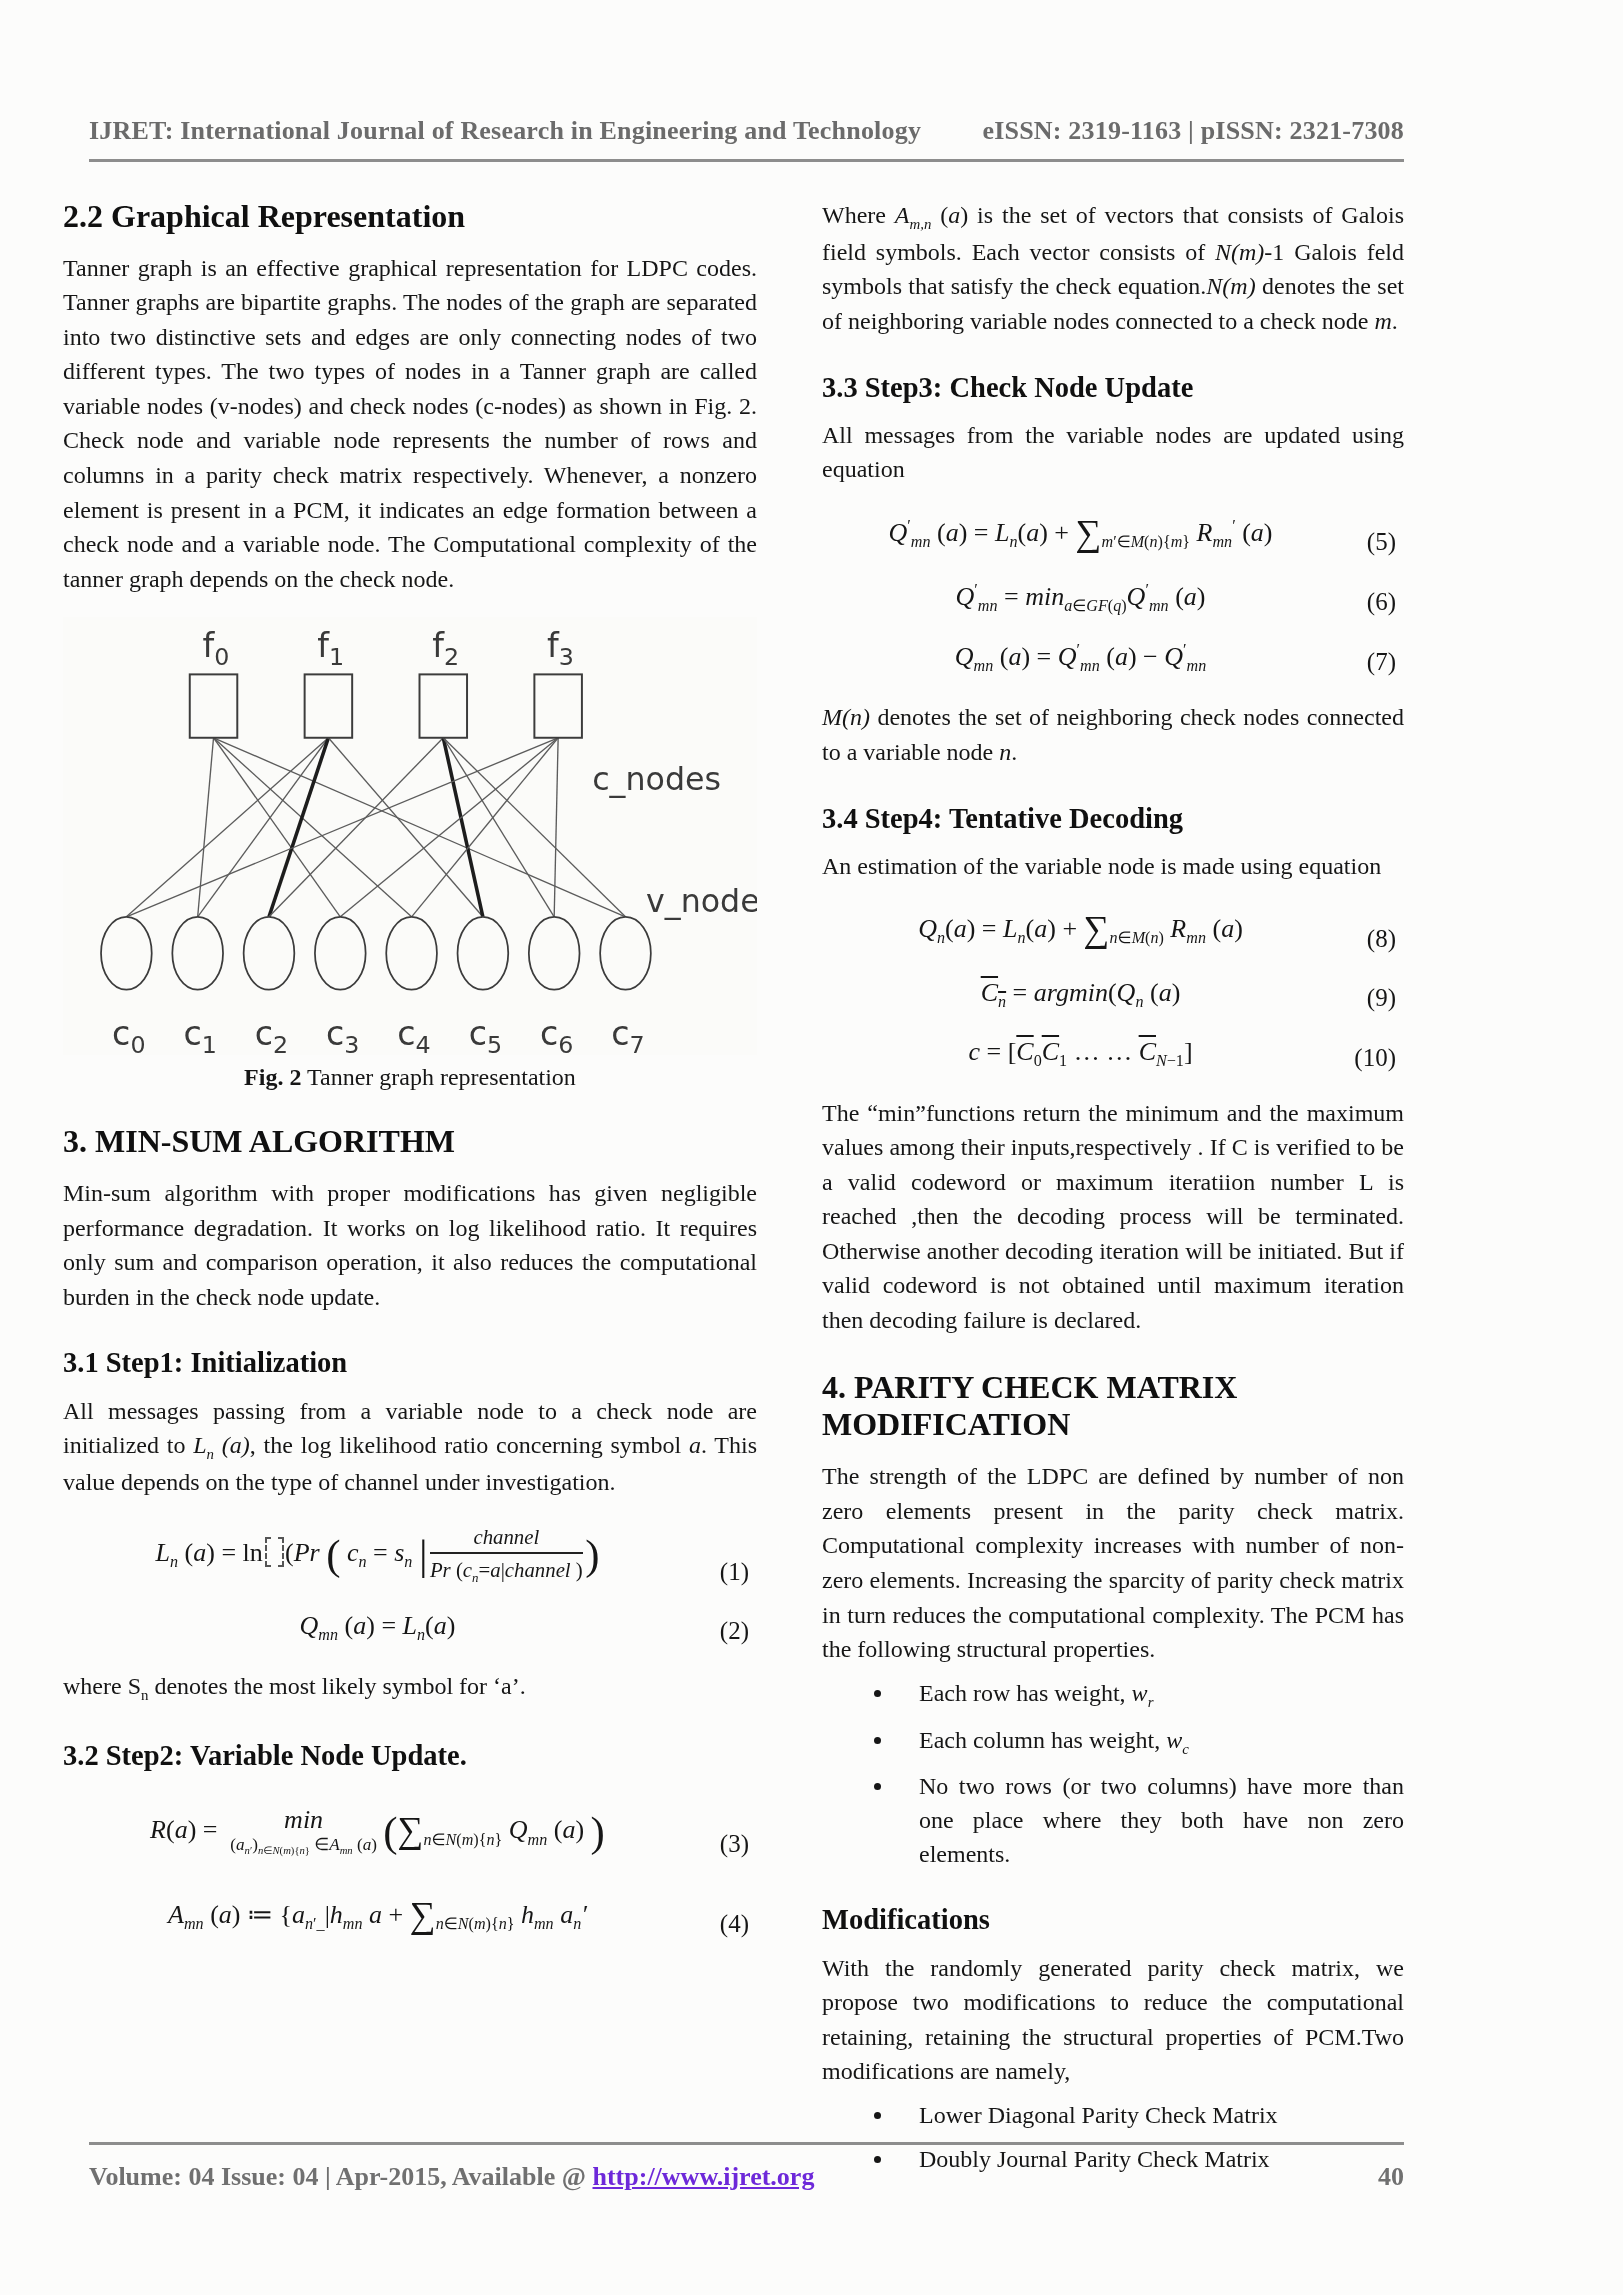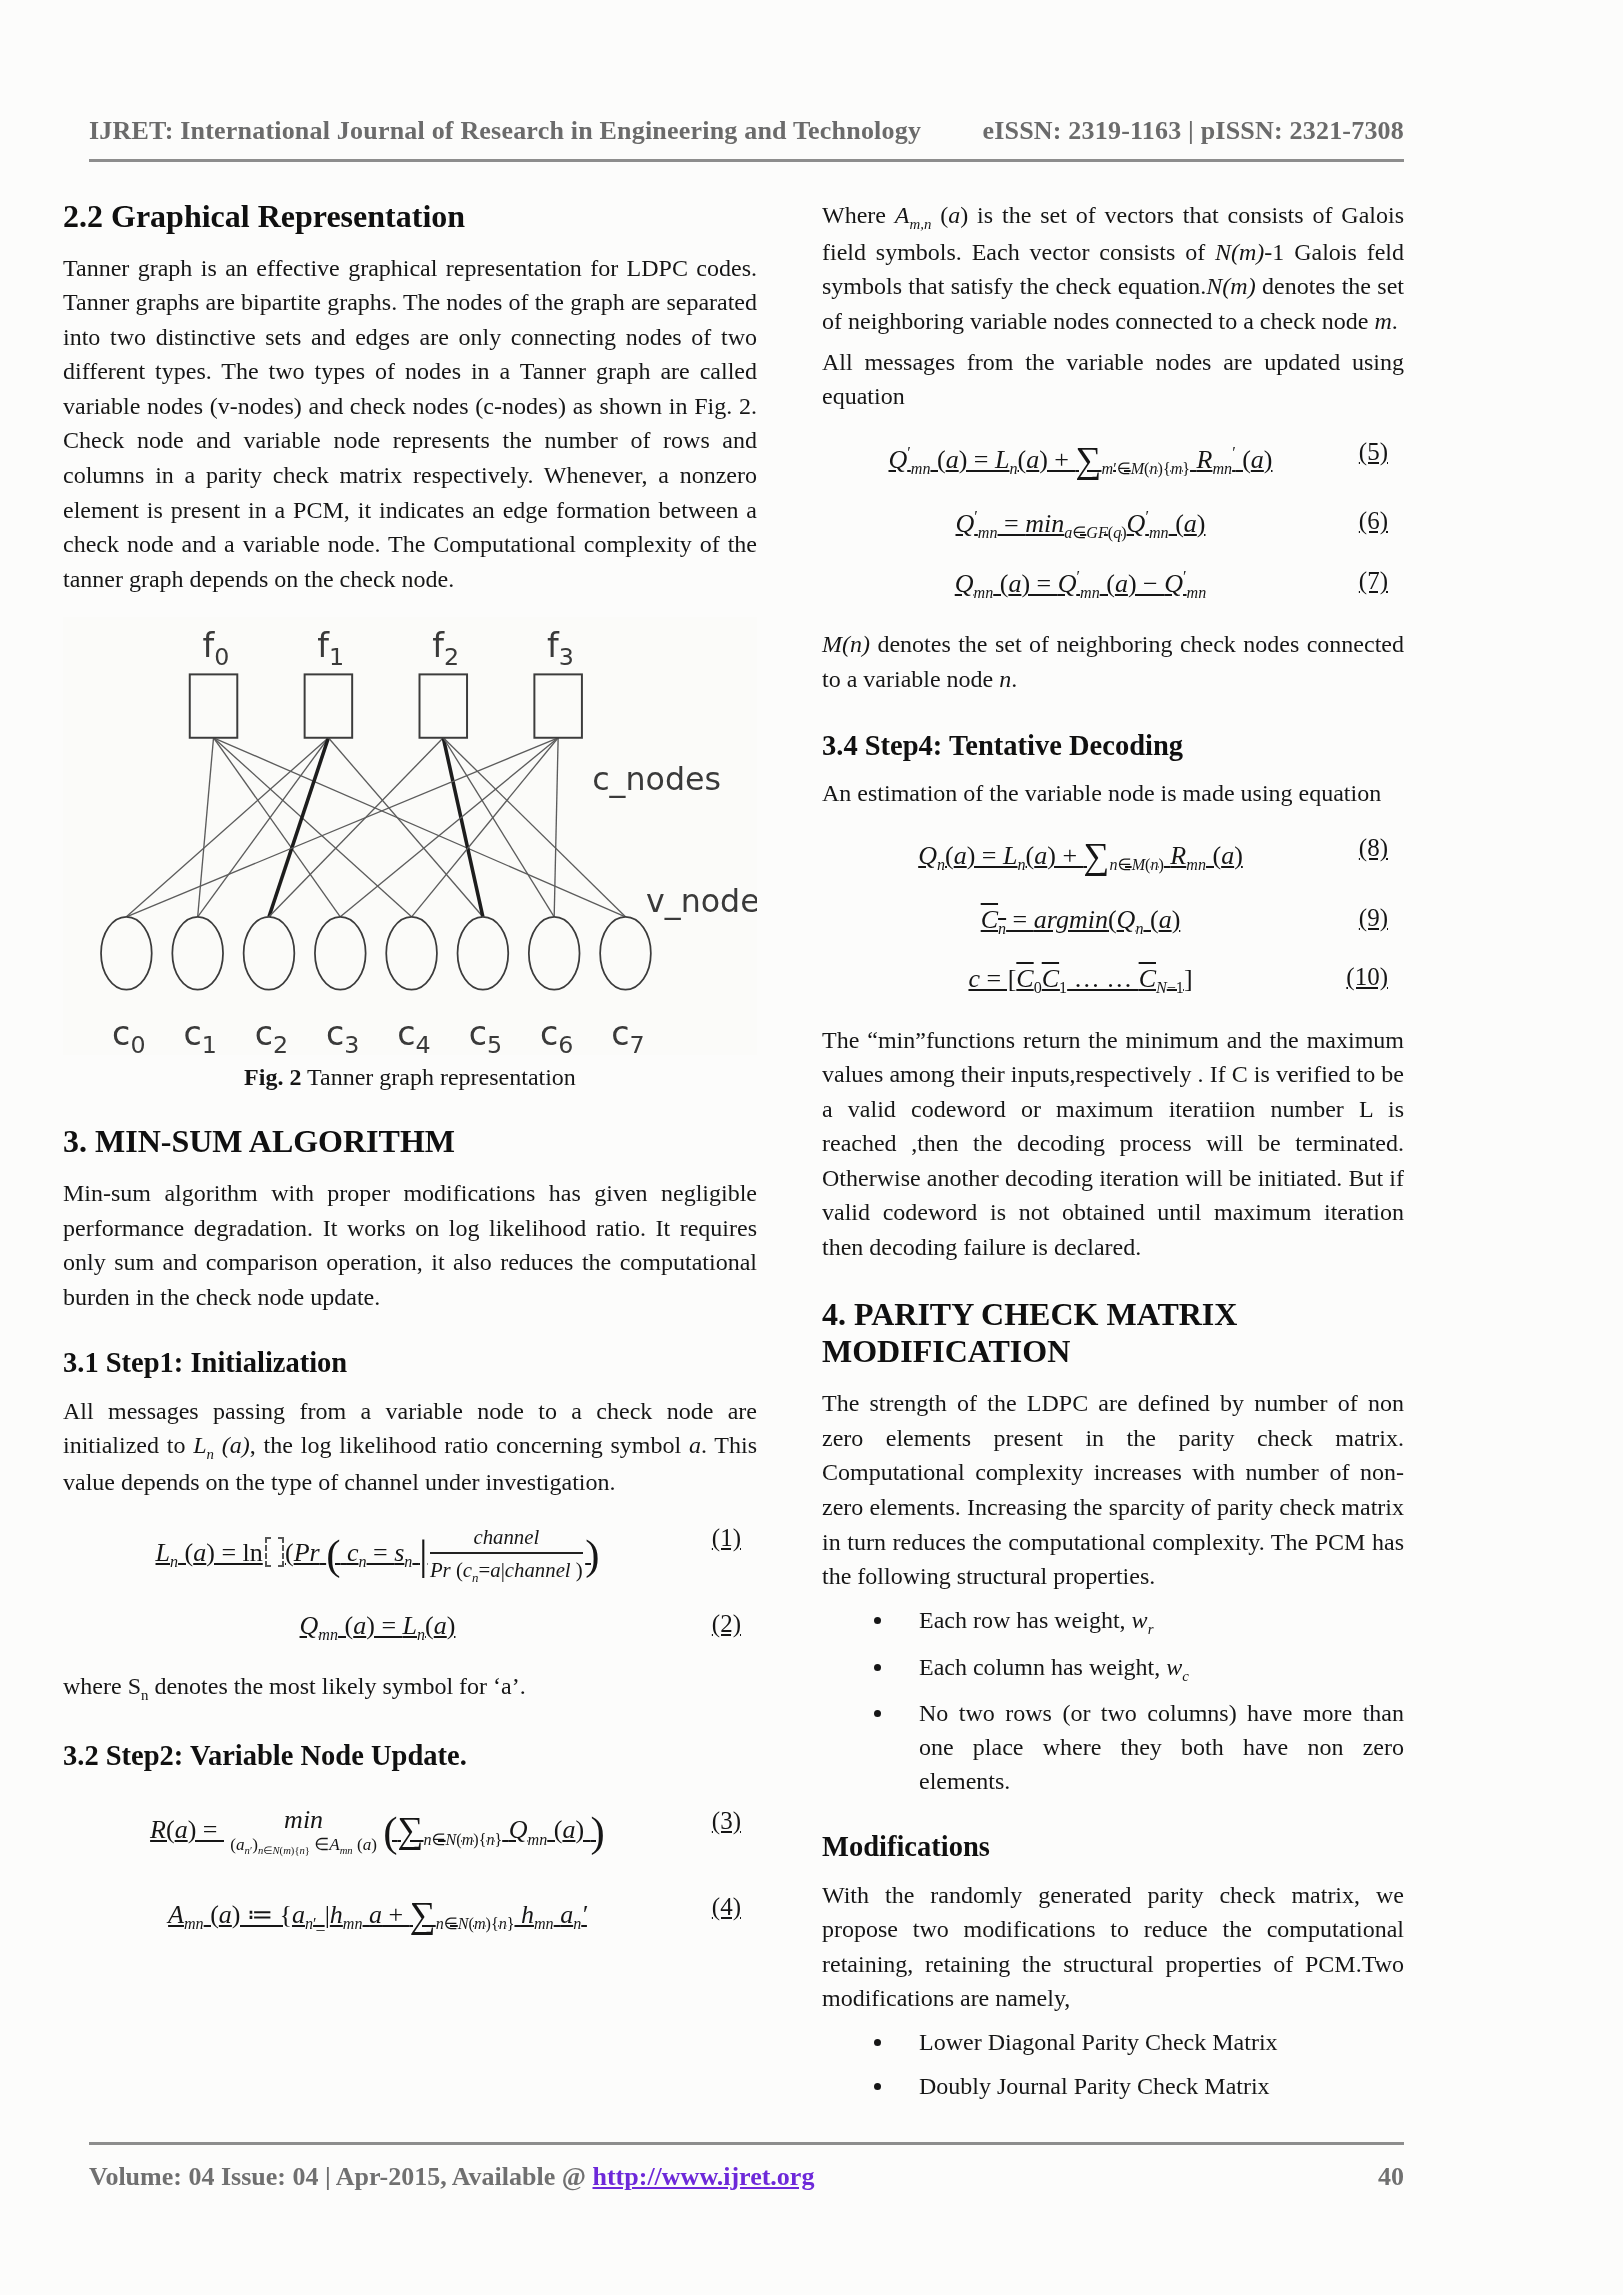--- a/index.html
+++ b/index.html
@@ -33,21 +33,21 @@
   .columns { display:flex; gap:65px; padding:36px 82px 0 63px; }
   .col { width:694px; }
 
   h2 { font-size:32px; margin:32px 0 16px; color:#101010; }
   h2.first { margin-top:0; }
   h3 { font-size:28.5px; margin:33px 0 14.3px; color:#101010; }
   p  { font-size:24px; line-height:1.44; text-align:justify; margin:0 0 6.3px; }
   p.lead { margin-bottom:3.2px; }
 
   
-  .eq { display:flex; align-items:flex-start; margin:24px 16px; font-size:26px;text-decoration:underline; }
+  .eq { display:flex; align-items:flex-end; margin:24px 8px; font-size:26px; }
   .eq .eq-body { flex:1; text-align:center; line-height:1.25; }
   .eq .eq-num  { width:65px; text-align:right; font-size:25px; }
   sub { font-size:0.62em; }
   sup { font-size:0.62em; }
   .big { font-size:1.65em; font-weight:400; vertical-align:middle; line-height:0.9; }
   .sum { font-size:1.4em; vertical-align:-4px; }
   .frac { display:inline-block; vertical-align:middle; text-align:center; font-size:0.8em; margin:0 2.4px; }
   .ftop { display:block; border-bottom:2.4px solid #222; padding:0 9.5px 2.4px; }
   .fbot { display:block; padding-top:2.4px; }
   .stack { display:inline-flex; flex-direction:column; align-items:center; vertical-align:middle; margin:0 6.3px; }
@@ -163,20 +163,21 @@
       </div>
       <div class="eq" style="margin-top:35px;">
         <span class="eq-body"><i>A</i><sub><i>mn</i></sub> (<i>a</i>) ≔ {<i>a</i><sub><i>n</i>′_</sub>|<i>h</i><sub><i>mn</i></sub> <i>a</i> + <span class="sum">∑</span><sub><i>n</i>∈<i>N</i>(<i>m</i>){<i>n</i>}</sub> <i>h</i><sub><i>mn</i></sub>  <i>a</i><sub><i>n</i></sub><i>′</i></span>
         <span class="eq-num">(4)</span>
       </div>
     </div>
 
     <div class="col">
       <p>Where  <i>A</i><sub><i>m,n</i></sub> (<i>a</i>)  is the set of vectors that consists of Galois field symbols. Each vector consists of  <i>N(m)</i>-1 Galois feld symbols that satisfy the check equation.<i>N(m)</i> denotes the set of neighboring variable nodes connected to a check node <i>m</i>.</p>
 
+      <h3>3.3 Step3: Check Node Update</h3>
       <p class="lead">All messages from the variable nodes are updated using equation</p>
 
       <div class="eq">
         <span class="eq-body"><i>Q</i><sup>′</sup><sub><i>mn</i></sub> (<i>a</i>) = <i>L</i><sub><i>n</i></sub>(<i>a</i>) + <span class="sum">∑</span><sub><i>m</i>′∈<i>M</i>(<i>n</i>){<i>m</i>}</sub> <i>R</i><sub><i>mn</i></sub><sup>′</sup> (<i>a</i>)</span>
         <span class="eq-num">(5)</span>
       </div>
       <div class="eq">
         <span class="eq-body"><i>Q</i><sup>′</sup><sub><i>mn</i></sub> = <i>min</i><sub><i>a</i>∈<i>GF</i>(<i>q</i>)</sub><i>Q</i><sup>′</sup><sub><i>mn</i></sub> (<i>a</i>)</span>
         <span class="eq-num">(6)</span>
       </div>

